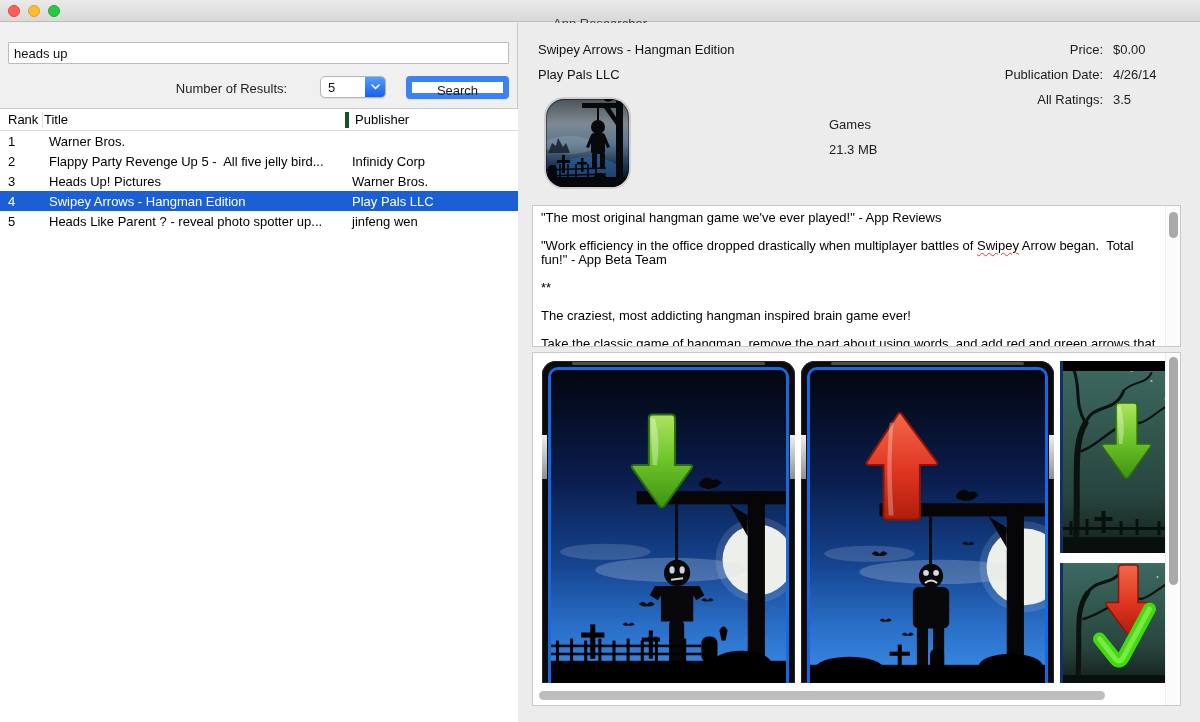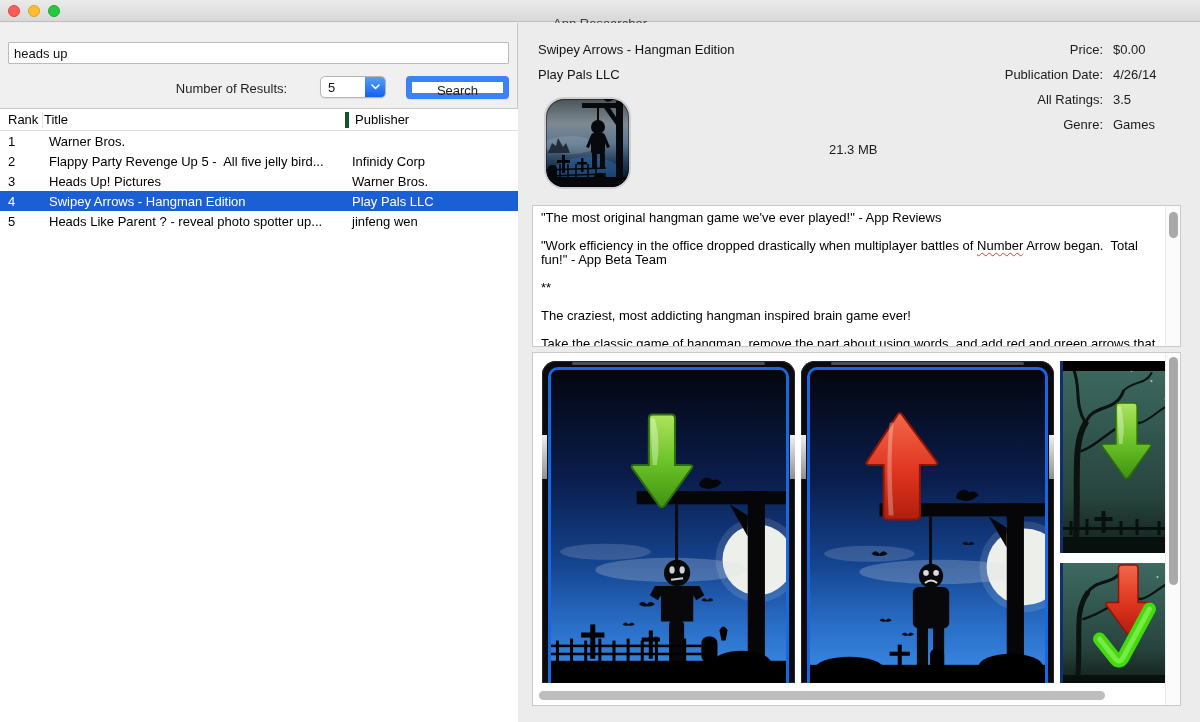--- a/index.html
+++ b/index.html
@@ -241,33 +241,32 @@
         </div>
         <div class="detail-row">
           <div class="detail-label">Publication Date:</div>
           <div class="detail-value">4/26/14</div>
         </div>
         <div class="detail-row">
           <div class="detail-label">All Ratings:</div>
           <div class="detail-value">3.5</div>
         </div>
         <div class="detail-row">
-          <div class="detail-label">Genre:</div>
           <div class="detail-value">Games</div>
         </div>
         <div class="detail-row">
           <div class="detail-value">21.3 MB</div>
         </div>
       </div>
 
     <div class="desc-box">
       <div class="desc-text" id="descText">
           <div class="desc-line">"The most original hangman game we've ever played!" - App Reviews</div>
           <div class="desc-line"></div>
-          <div class="desc-line"><span>"Work efficiency in the office dropped drastically when multiplayer battles of </span><span class="misspelled">Number</span><span> Arrow began.  Total fun!" - App Beta Team</span></div>
+          <div class="desc-line"><span>"Work efficiency in the office dropped drastically when multiplayer battles of </span><span class="misspelled">Swipey</span><span> Arrow began.  Total fun!" - App Beta Team</span></div>
           <div class="desc-line"></div>
           <div class="desc-line">**</div>
           <div class="desc-line"></div>
           <div class="desc-line">The craziest, most addicting hangman inspired brain game ever!</div>
           <div class="desc-line"></div>
           <div class="desc-line">Take the classic game of hangman, remove the part about using words, and add red and green arrows that drive</div>
         </div>
       <div class="vscroll">
         <div class="vthumb" style="top:6px;height:26px;"></div>
       </div>

